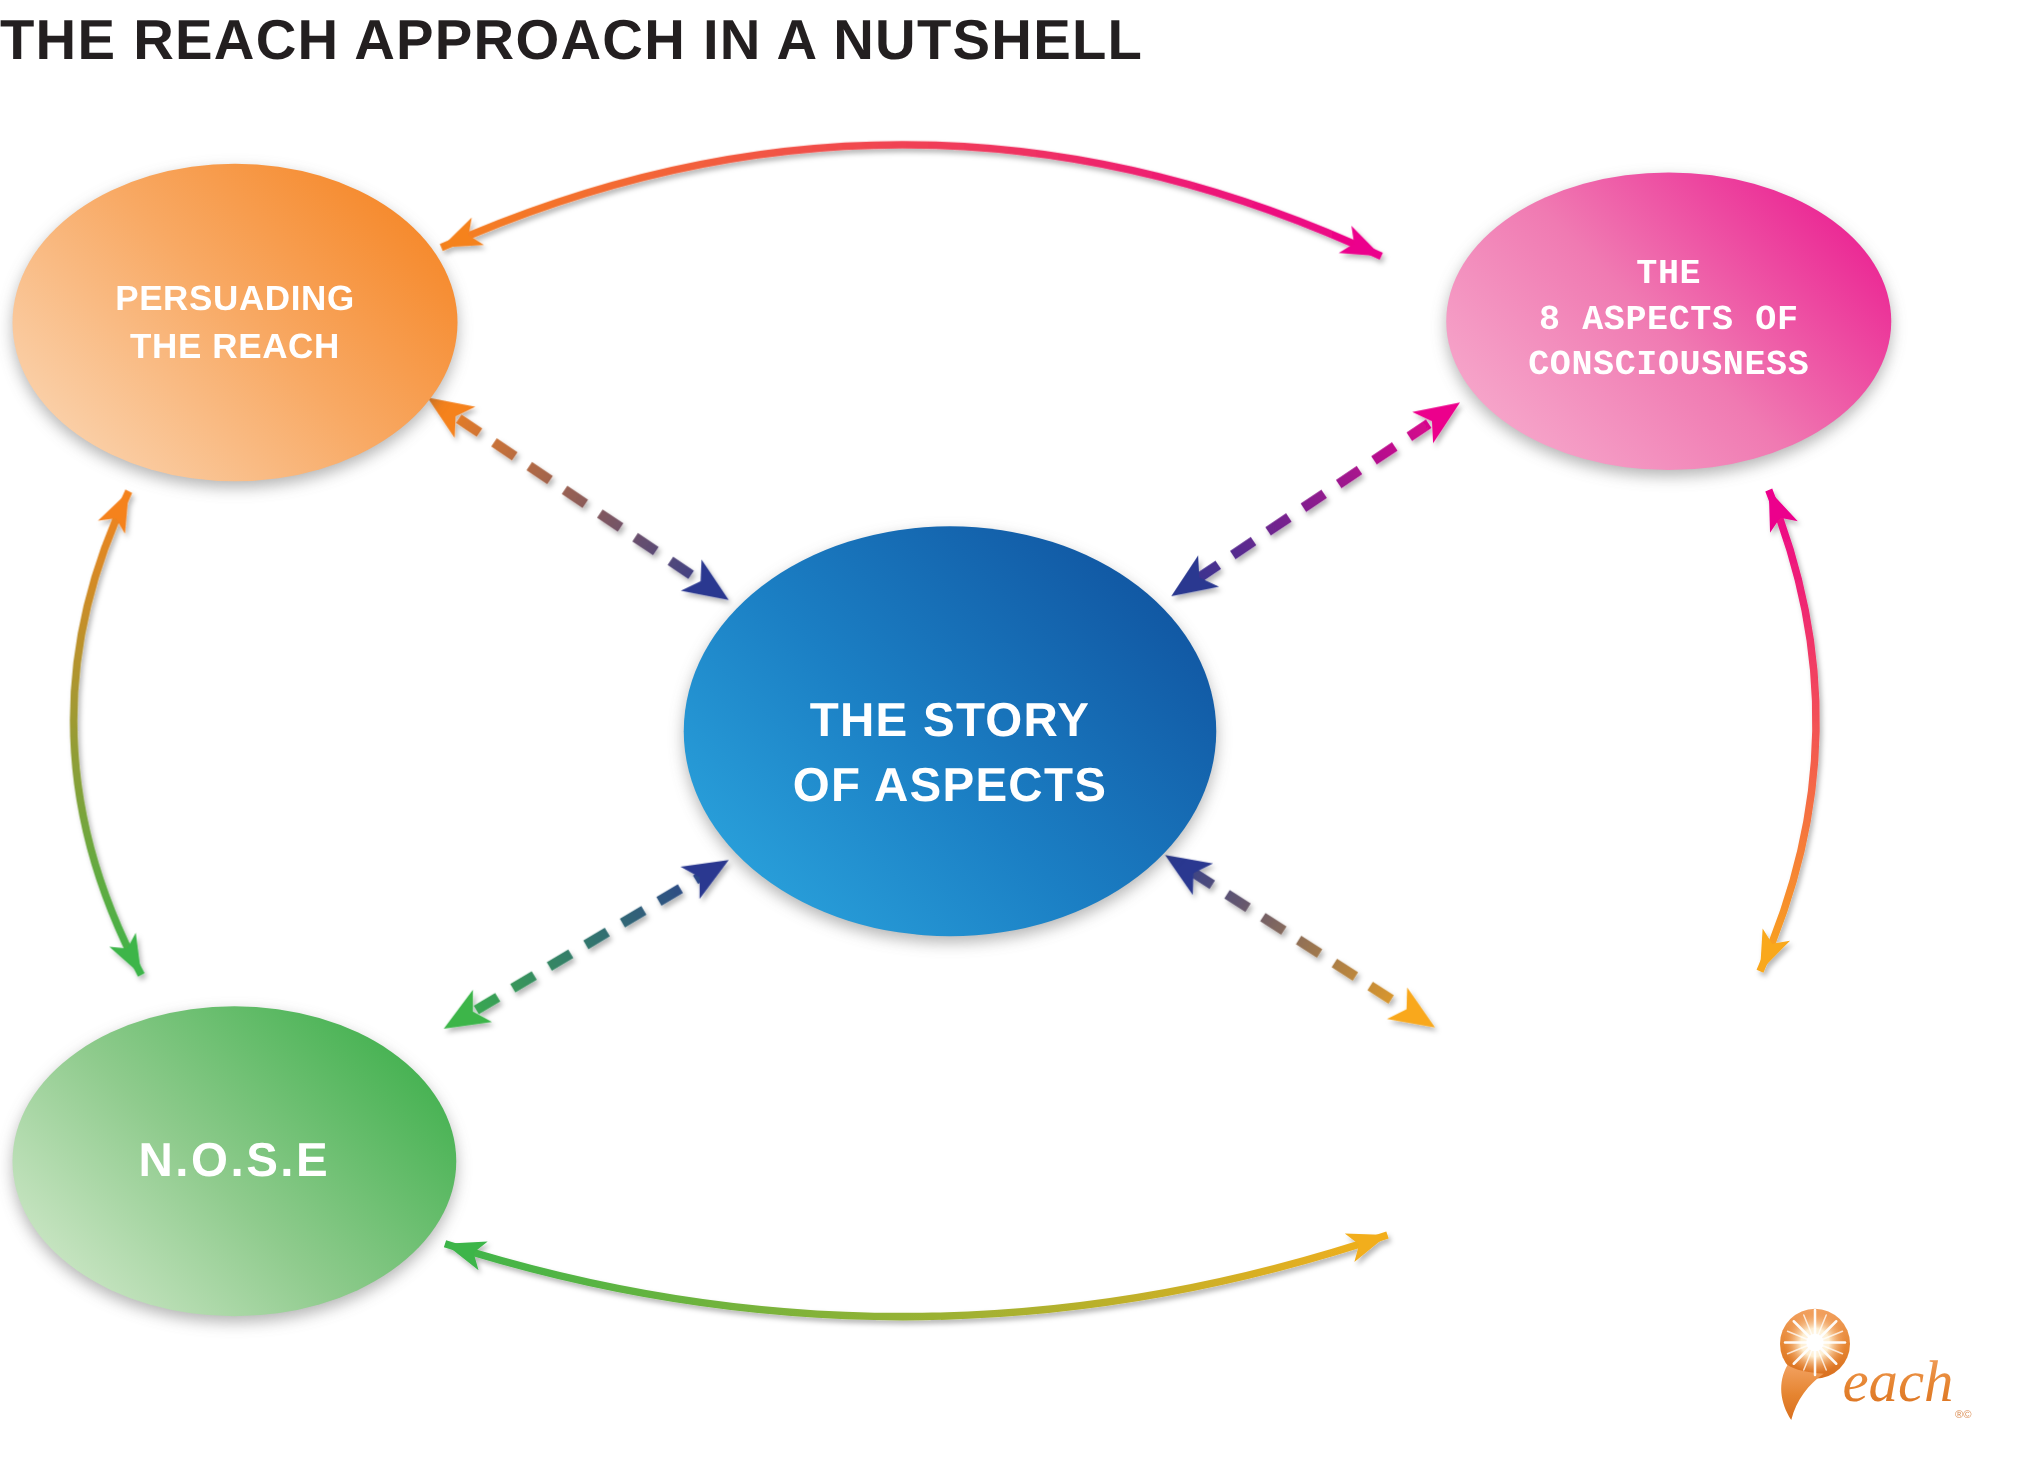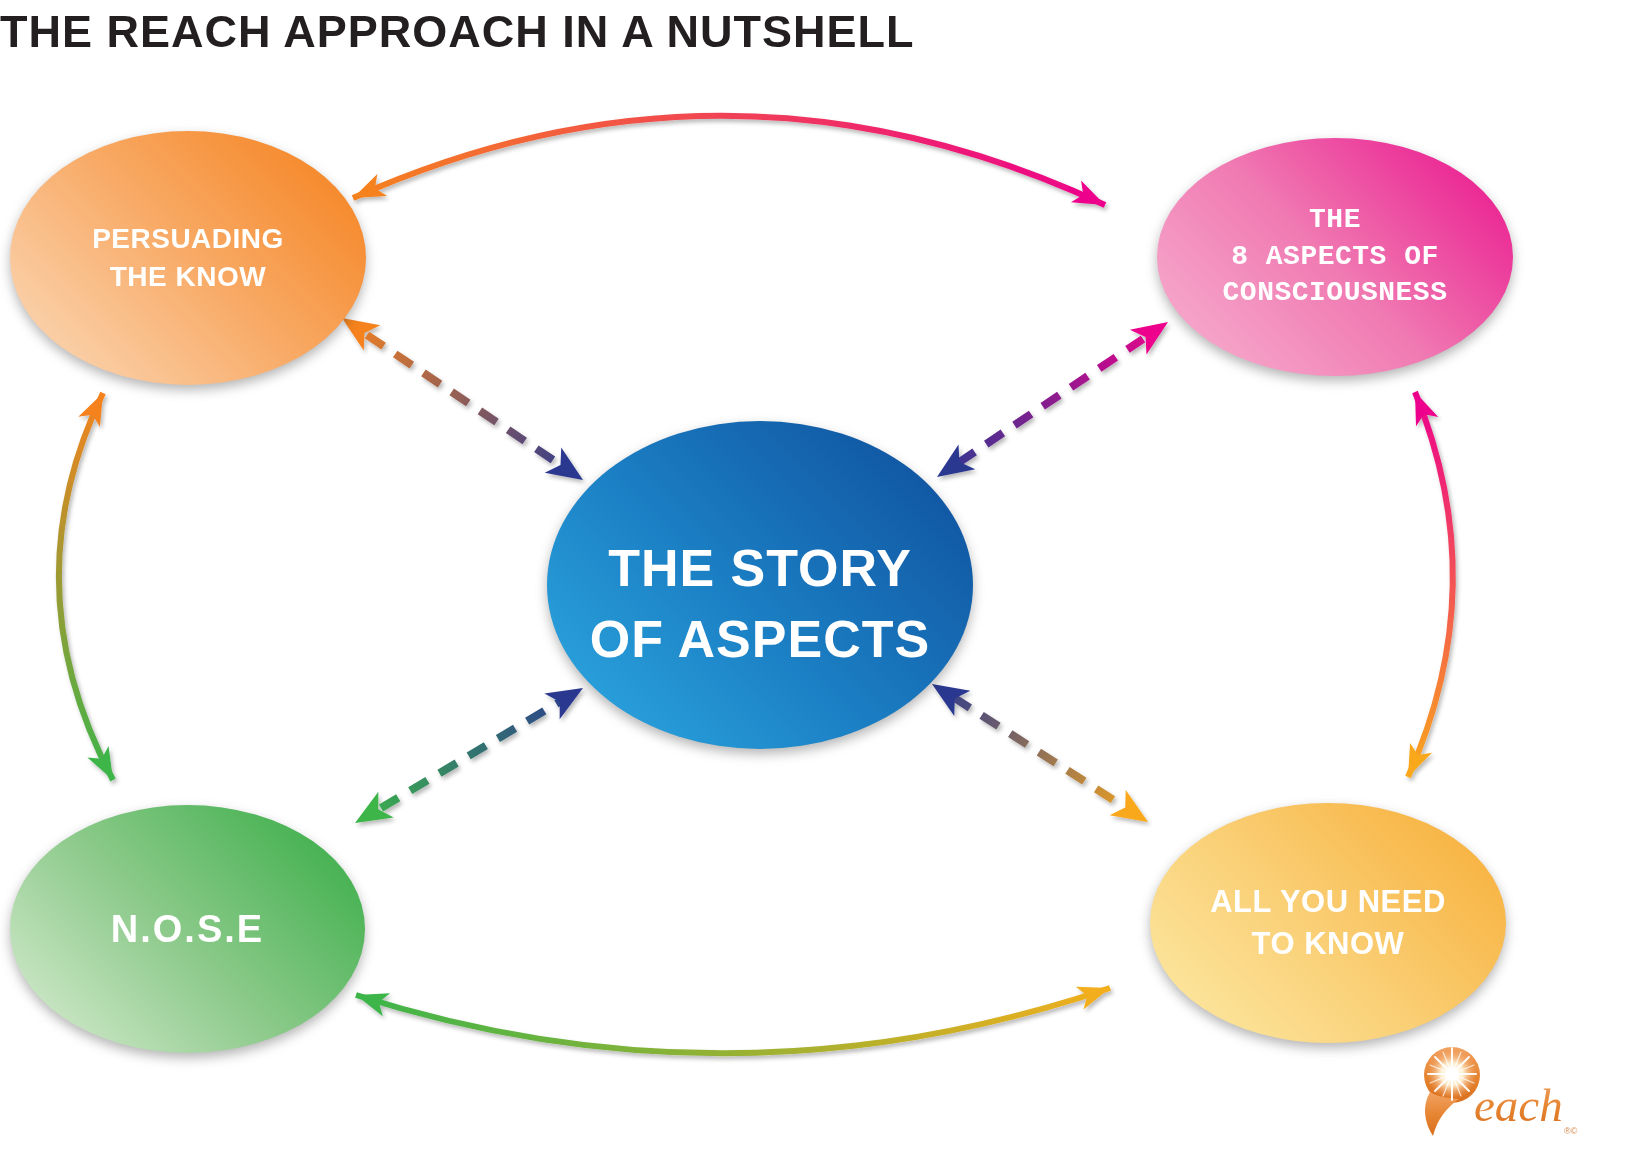--- a/index.html
+++ b/index.html
@@ -25,21 +25,21 @@
   .node-persuading .node-label{font-size:28px;line-height:1.35;letter-spacing:0.5px;}
   .node-consciousness{
     left:1157px;top:138px;width:356px;height:238px;
     background:linear-gradient(225deg,#ea168e 4%,#f07ab2 52%,#f8b4d2 100%);
   }
   .node-consciousness .node-label{font-size:28px;line-height:1.3;letter-spacing:0.5px;font-family:Liberation Mono, monospace;}
   .node-center{
     left:547px;top:421px;width:426px;height:328px;
     background:linear-gradient(225deg,#0f4f9c 4%,#1b7fc4 55%,#2eabe2 100%);
   }
-  .node-center .node-label{font-size:52px;line-height:1.35;letter-spacing:1px;margin-top:37px;}
+  .node-center .node-label{font-size:38px;line-height:1.35;letter-spacing:1px;margin-top:37px;}
   .node-nose{
     left:10px;top:805px;width:355px;height:248px;
     background:linear-gradient(225deg,#3bae49 6%,#8fcb8d 55%,#ddeed6 100%);
   }
   .node-nose .node-label{font-size:38px;letter-spacing:2px;text-align:center;}
   .node-allyouneed{
     left:1150px;top:803px;width:356px;height:240px;
     background:linear-gradient(225deg,#f7b03c 6%,#fad077 55%,#fcebA8 100%);
   }
   .node-allyouneed .node-label{font-size:31px;line-height:1.35;letter-spacing:0.5px;}
@@ -126,21 +126,21 @@
       <use href="#headD" fill="#2B3990" transform="translate(932,684) rotate(212.6)"></use>
       <use href="#headD" fill="#F9A81B" transform="translate(1148,822) rotate(32.6)"></use>
     </g>
   </svg>
 
   <div class="title">THE REACH APPROACH IN A NUTSHELL</div>
 
   <div class="node node-persuading">
     <div class="node-label">
       <div>PERSUADING</div>
-      <div>THE KNOW</div>
+      <div>THE REACH</div>
     </div>
   </div>
 
   <div class="node node-consciousness">
     <div class="node-label">
       <div>THE</div>
       <div>8 ASPECTS OF</div>
       <div>CONSCIOUSNESS</div>
     </div>
   </div>
@@ -151,26 +151,20 @@
       <div>OF ASPECTS</div>
     </div>
   </div>
 
   <div class="node node-nose">
     <div class="node-label">
       <div>N.O.S.E</div>
     </div>
   </div>
 
-  <div class="node node-allyouneed">
-    <div class="node-label">
-      <div>ALL YOU NEED</div>
-      <div>TO KNOW</div>
-    </div>
-  </div>
 
   <svg class="logo" viewBox="0 0 170 105" xmlns="http://www.w3.org/2000/svg">
     <defs>
       <linearGradient id="logoGrad" x1="0" y1="0" x2="0" y2="1">
         <stop offset="0" stop-color="#F2A160"></stop>
         <stop offset="0.55" stop-color="#E58430"></stop>
         <stop offset="1" stop-color="#D96F1E"></stop>
       </linearGradient>
       <radialGradient id="sunGrad" cx="0.5" cy="0.5" r="0.5">
         <stop offset="0" stop-color="#FFFFFF" stop-opacity="1"></stop>

